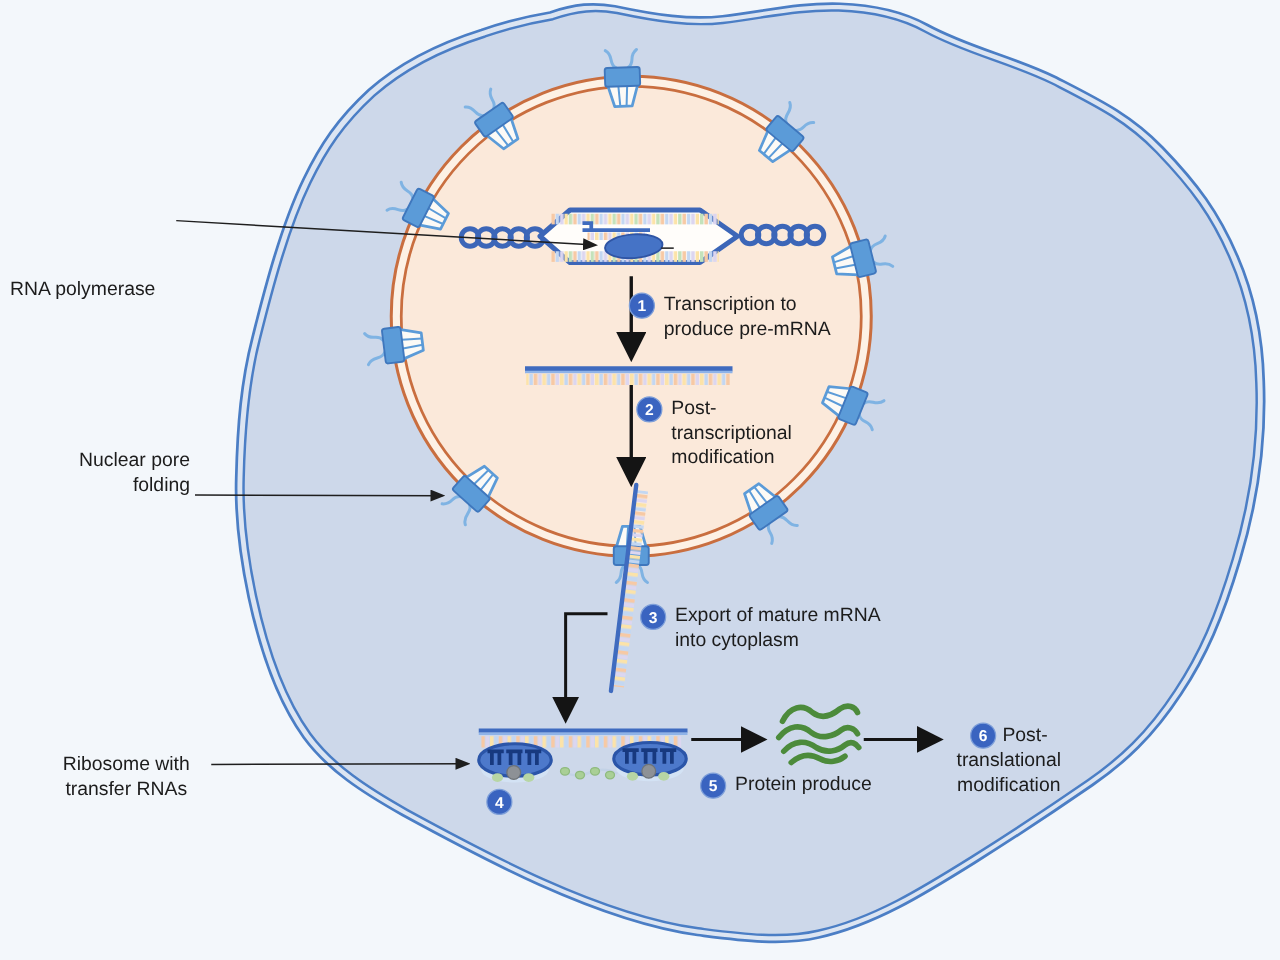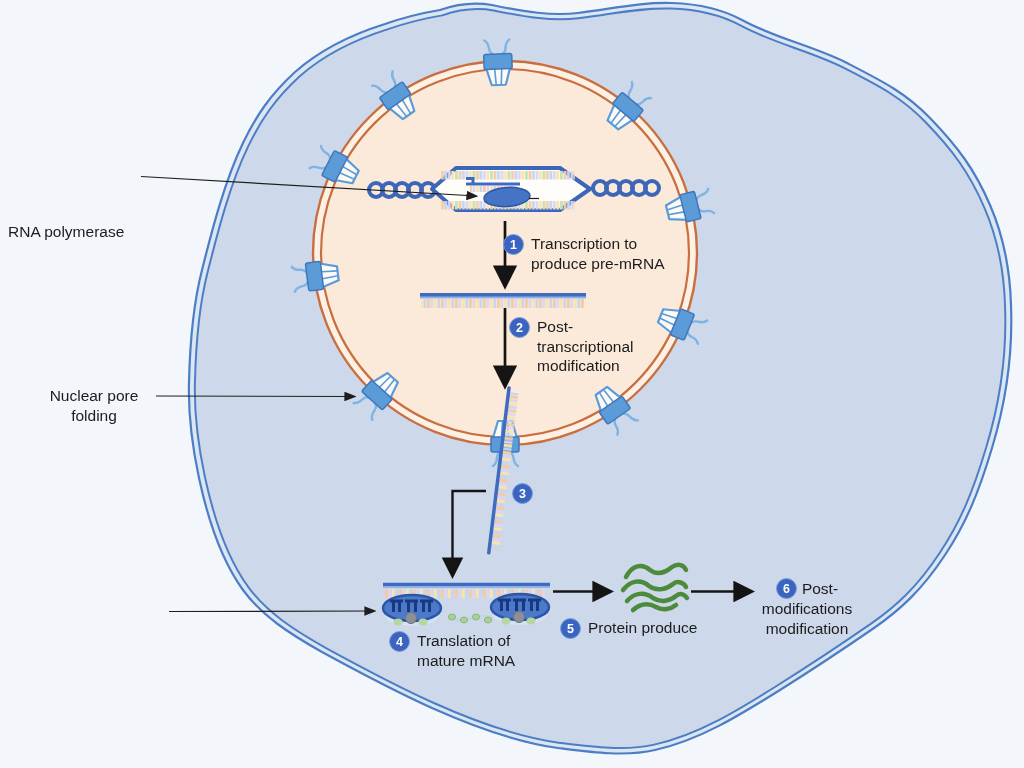--- a/index.html
+++ b/index.html
@@ -174,23 +174,27 @@
     <path d="M141,176.5 L476,196" marker-end="url(#ahs)"></path>
     <path d="M529,198.5 h10"></path>
     <path d="M156,396 L354,396.5" marker-end="url(#ahs)"></path>
     <path d="M169,611.5 L374,611" marker-end="url(#ahs)"></path>
   </g>
 </svg>
 
 <div class="lbl" style="left:8px;top:182px;margin-top:40px;">
   <span>RNA polymerase</span>
 </div>
-<div class="lbl" style="left:36px;top:386px;width:116px;text-align:center;">
+<div class="lbl" style="left:36px;top:359px;width:116px;text-align:right;">
   <div>Nuclear pore</div>
   <div>folding</div>
+</div>
+<div class="lbl" style="left:38px;top:602px;width:126px;text-align:center;">
+  <div>Ribosome with</div>
+  <div>transfer RNAs</div>
 </div>
 
 <div class="step" style="left:503px;top:234px;">
   <span class="badge">1</span>
   <div class="txt">
     <div>Transcription to</div>
     <div>produce pre-mRNA</div>
   </div>
 </div>
 
@@ -198,39 +202,39 @@
   <span class="badge">2</span>
   <div class="txt">
     <div>Post-</div>
     <div>transcriptional</div>
     <div>modification</div>
   </div>
 </div>
 
 <div class="step" style="left:512px;top:483px;">
   <span class="badge">3</span>
+  <div class="txt">
+    <div>Export of mature mRNA</div>
+    <div>into cytoplasm</div>
+  </div>
 </div>
 
 <div class="step" style="left:389px;top:631px;">
   <span class="badge">4</span>
-  <div class="txt">
-    <div>Translation of</div>
-    <div>mature mRNA</div>
-  </div>
 </div>
 
 <div class="step" style="left:560px;top:618px;">
   <span class="badge">5</span>
   <div class="txt">
     <div>Protein produce</div>
   </div>
 </div>
 
 <div class="step step6" style="left:741px;top:578px;">
   <div class="l1">
     <span class="badge">6</span>
     <span>Post-</span>
   </div>
-  <div>modifications</div>
+  <div>translational</div>
   <div>modification</div>
 </div>
 
 </div>
 
 </body></html>

